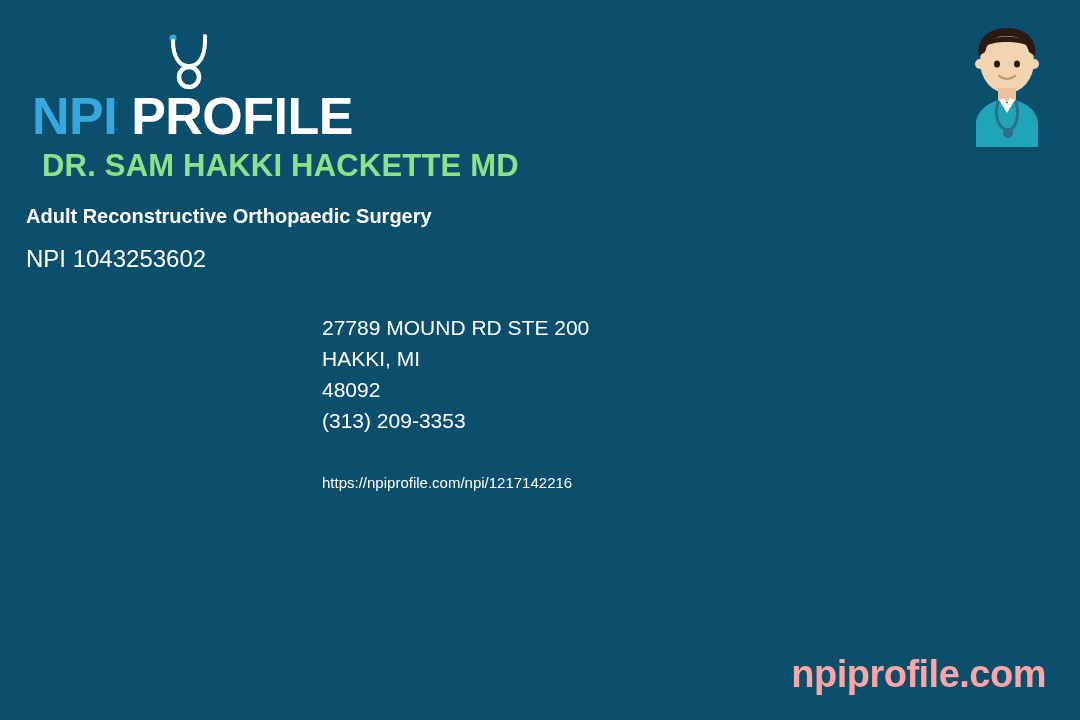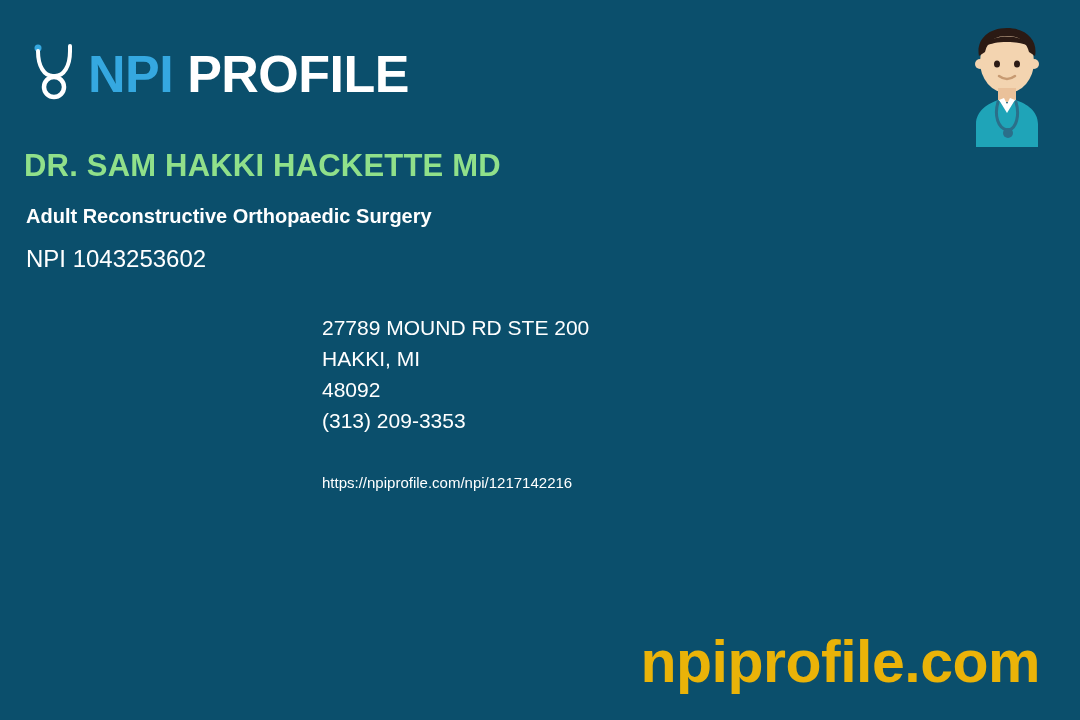--- a/index.html
+++ b/index.html
@@ -16,25 +16,26 @@
   }
   .card {
     position: absolute;
     inset: 0;
     background: #0b4f6c;
   }
 
   
   .logo-row {
     position: absolute;
-    left: 26px;
+    left: 32px;
     top: 28px;
     display: flex;
-    align-items: flex-end;
+    align-items: center;
     height: 72px;
+    flex-direction: column;
   }
   .steth-icon {
     width: 56px;
     height: 62px;
     margin-right: 6px;
     display: block;
   }
   .logo-text {
     font-size: 52px;
     font-weight: bold;
@@ -50,21 +51,21 @@
     position: absolute;
     right: 18px;
     top: 12px;
     width: 110px;
     height: 135px;
   }
 
   
   .provider-name {
     position: absolute;
-    left: 24px;
+    left: 42px;
     top: 148px;
     font-size: 31px;
     font-weight: bold;
     color: #90e08a;
     letter-spacing: 0.2px;
     white-space: nowrap;
   }
   .taxonomy {
     position: absolute;
     left: 26px;
@@ -100,25 +101,25 @@
     left: 322px;
     top: 474px;
     font-size: 15px;
     color: #ffffff;
     white-space: nowrap;
   }
 
   
   .footer-brand {
     position: absolute;
-    right: 40px;
+    right: 34px;
     bottom: 24px;
-    font-size: 59px;
+    font-size: 38px;
     font-weight: bold;
-    color: #eab308;
+    color: #fca5a5;
     letter-spacing: -0.5px;
     white-space: nowrap;
   }
 </style>
 </head>
 <body>
 
 <div class="card">
 
   <div class="logo-row">

